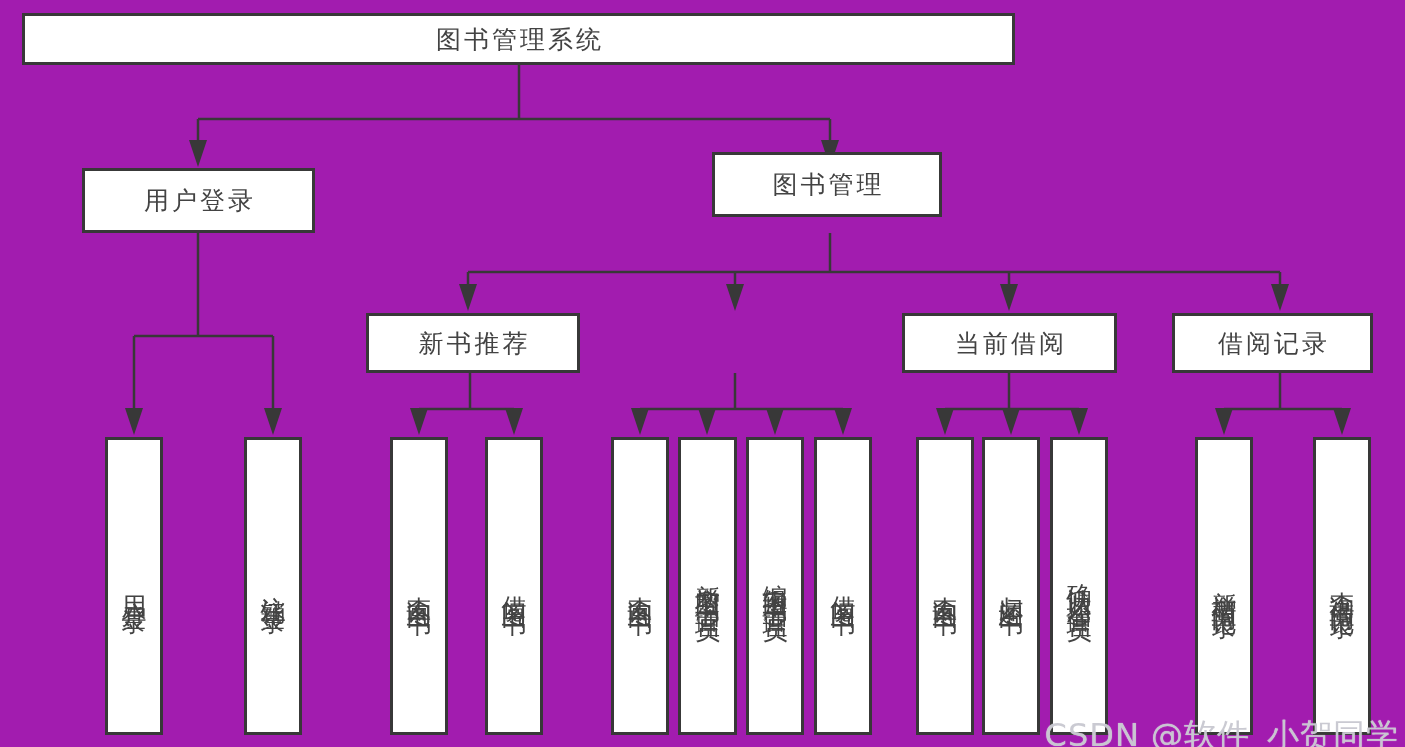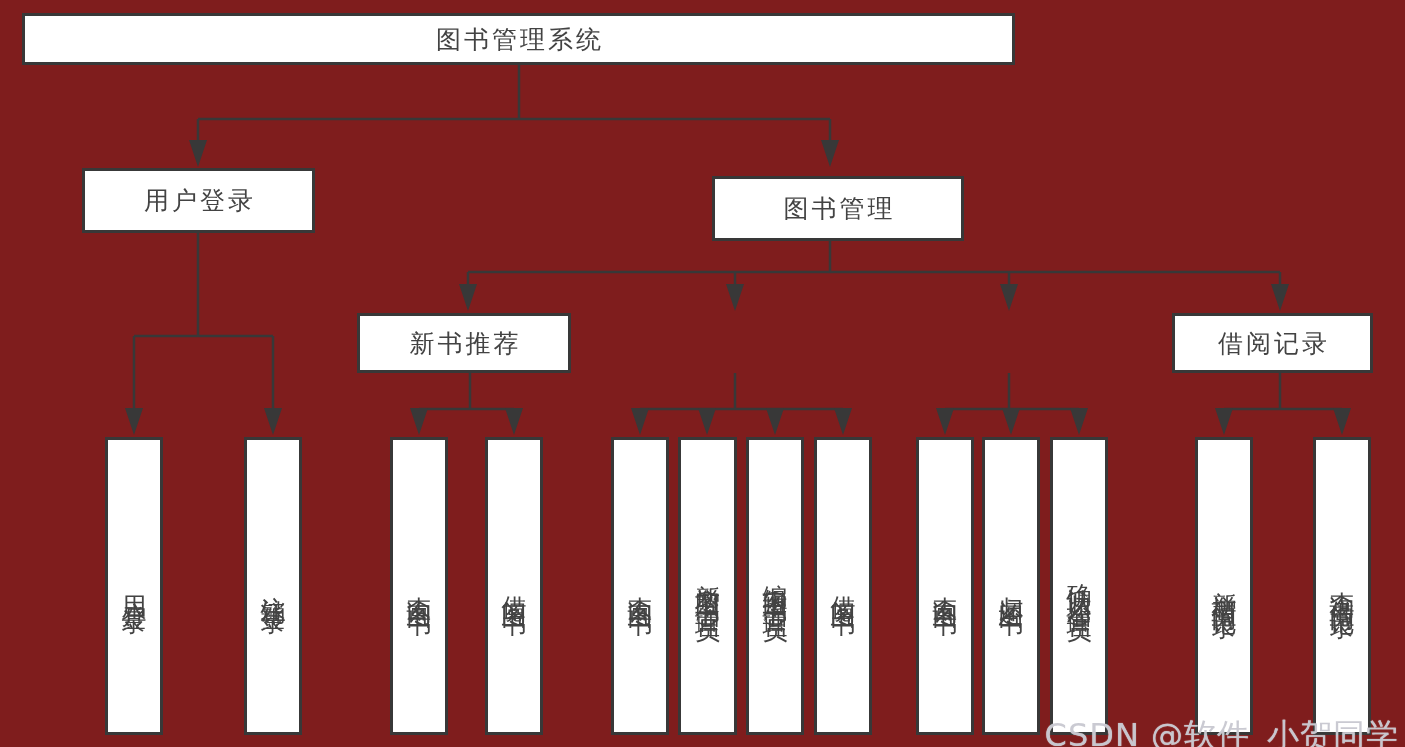--- a/index.html
+++ b/index.html
@@ -1,17 +1,17 @@
 <!DOCTYPE html>
 <html><head>
 <meta charset="utf-8">
 <style>
   html,body{margin:0;padding:0;background:#fff;}
   .stage{
-    position:relative;width:1405px;height:747px;background:#7f1d1d;overflow:hidden;
+    position:relative;width:1405px;height:747px;background:#a21caf;overflow:hidden;
     font-family:"DejaVu Sans","Liberation Sans",sans-serif;color:#434343;
   }
   .stage svg{position:absolute;left:0;top:0;}
   .box{
     position:absolute;box-sizing:border-box;background:#ffffff;
     border:3px solid #383838;display:flex;align-items:center;justify-content:center;
   }
   .box.h span{font-size:25px;letter-spacing:3px;text-indent:3px;color:#434343;white-space:nowrap;}
   .box.v span{
     writing-mode:vertical-rl;text-orientation:mixed;
@@ -68,26 +68,29 @@
     </g>
   </svg>
 
   <div class="box h" style="left:22px;top:13px;width:993px;height:52px">
     <span>图书管理系统</span>
   </div>
 
   <div class="box h" style="left:82px;top:168px;width:233px;height:65px">
     <span>用户登录</span>
   </div>
-  <div class="box h" style="left:712px;top:176px;width:252px;height:65px">
+  <div class="box h" style="left:712px;top:152px;width:230px;height:65px">
     <span>图书管理</span>
   </div>
 
-  <div class="box h" style="left:357px;top:313px;width:214px;height:60px">
+  <div class="box h" style="left:366px;top:313px;width:214px;height:60px">
     <span>新书推荐</span>
+  </div>
+  <div class="box h" style="left:902px;top:313px;width:215px;height:60px">
+    <span>当前借阅</span>
   </div>
   <div class="box h" style="left:1172px;top:313px;width:201px;height:60px">
     <span>借阅记录</span>
   </div>
 
   <div class="box v" style="left:105px;top:437px;width:58px;height:298px">
     <span>用户登录</span>
   </div>
   <div class="box v" style="left:244px;top:437px;width:58px;height:298px">
     <span>注销登录</span>

